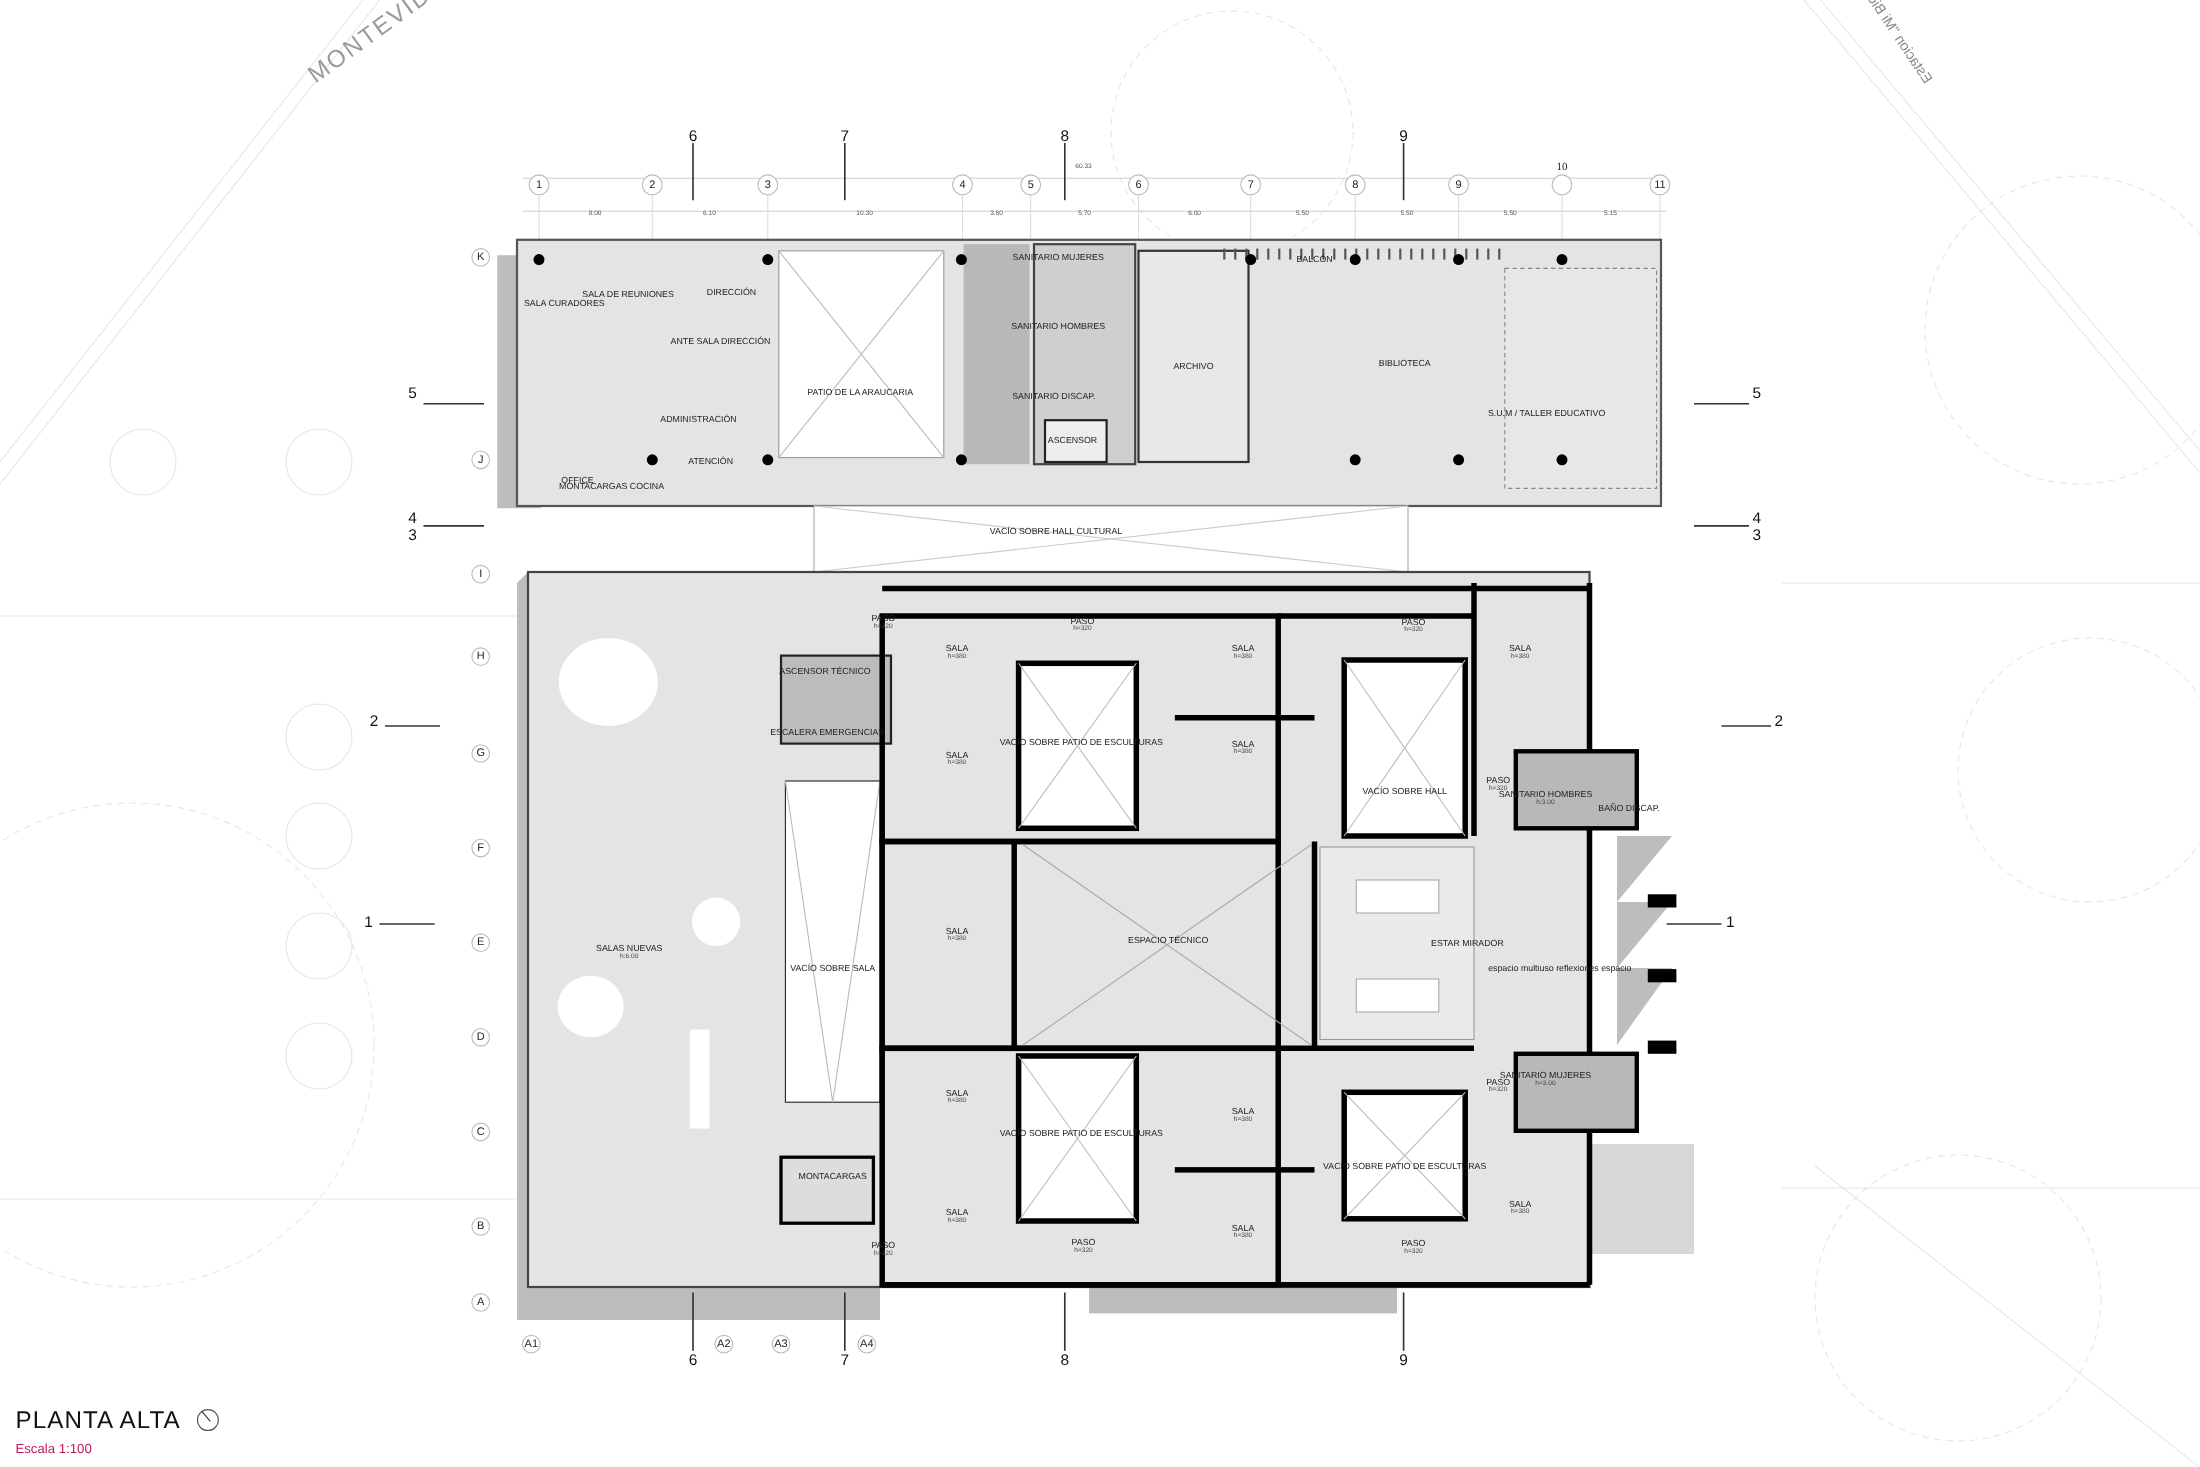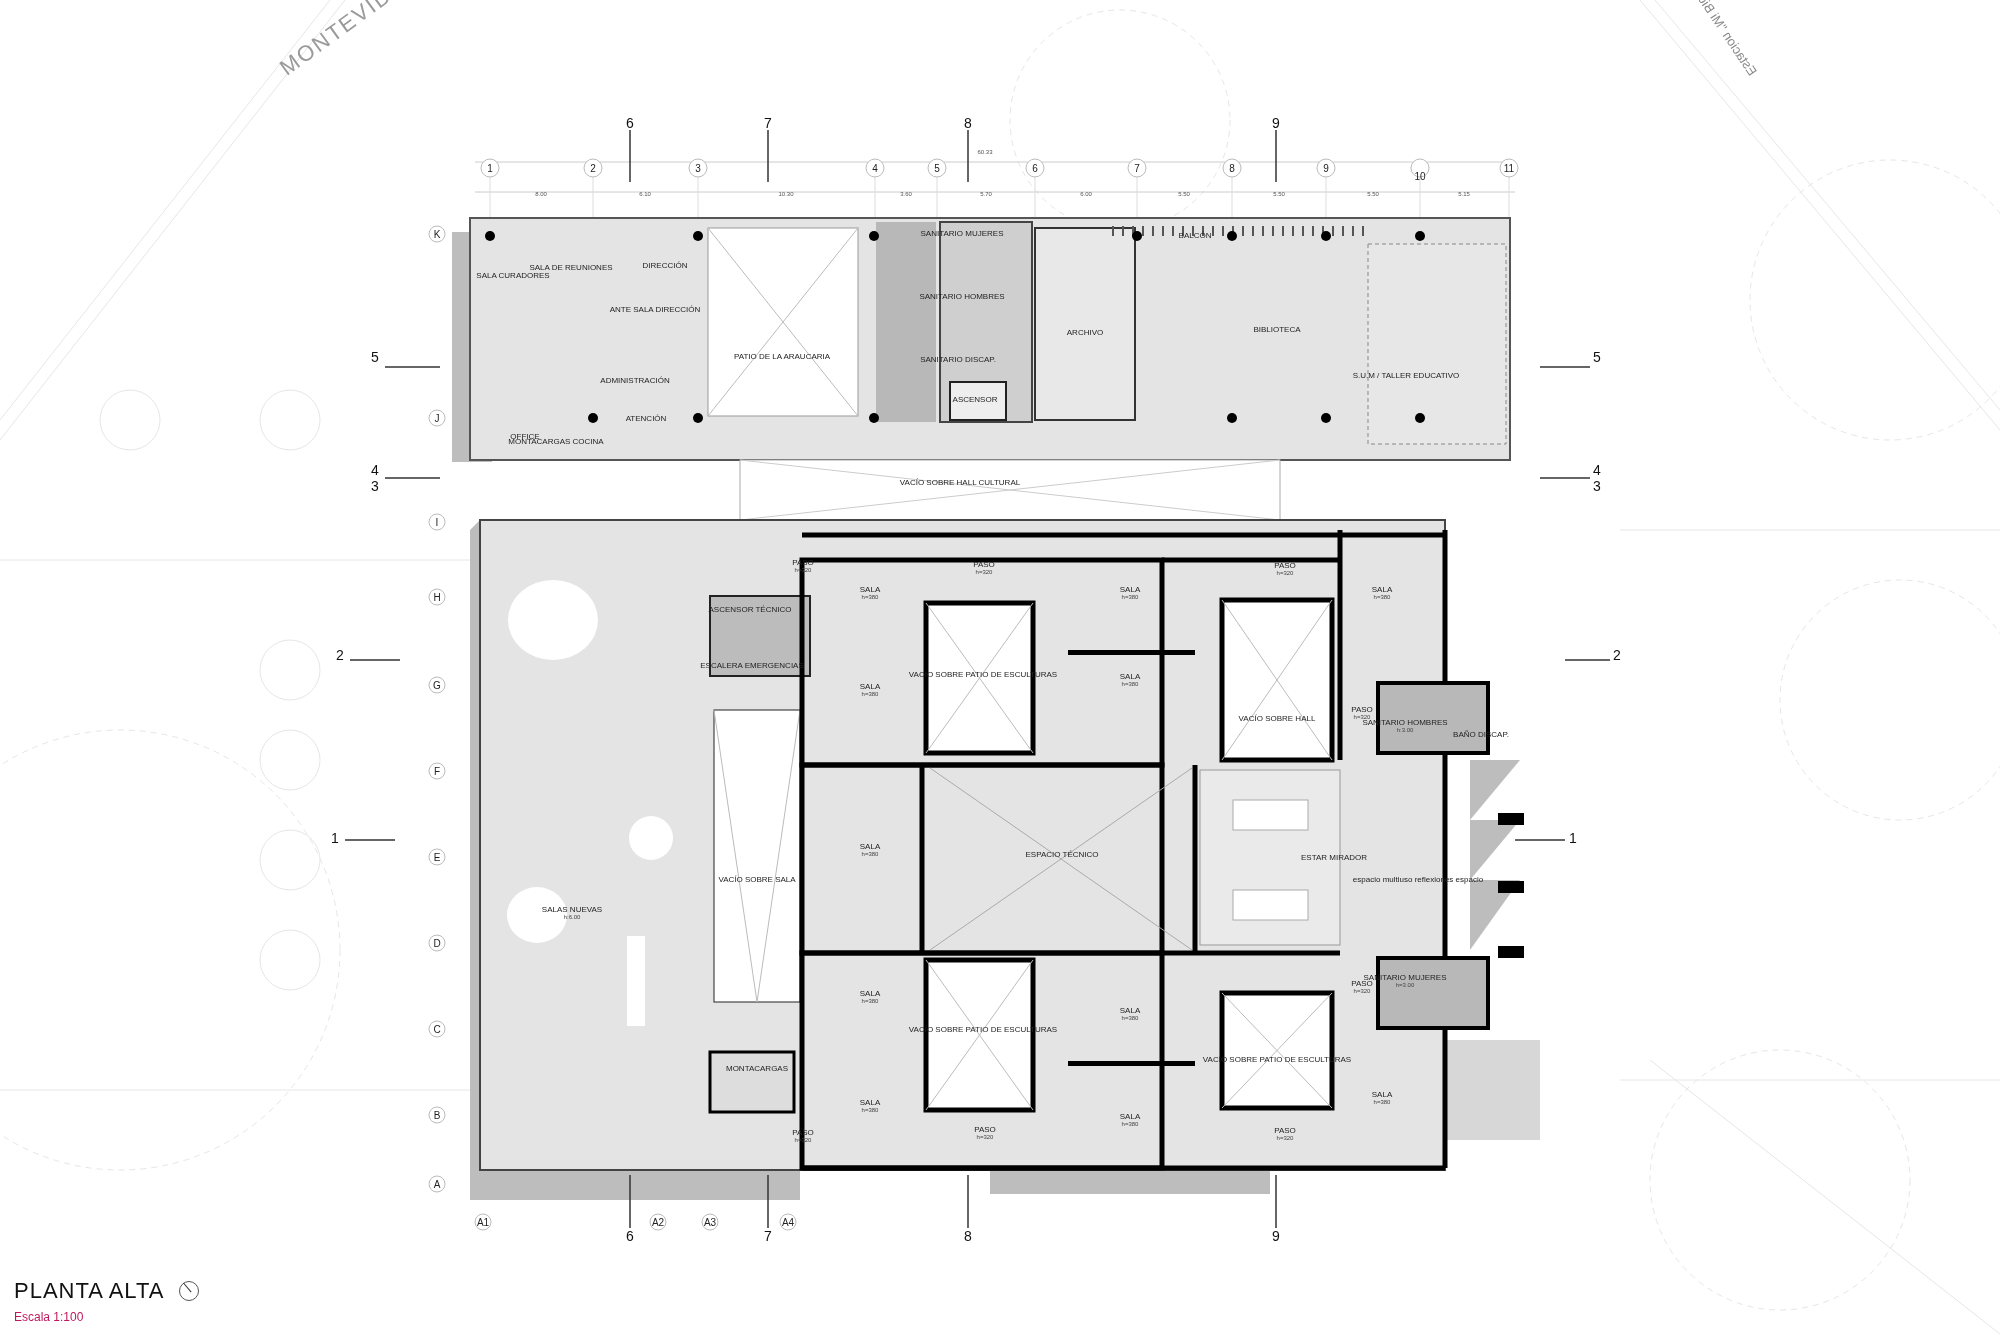--- a/index.html
+++ b/index.html
@@ -262,21 +262,21 @@
     <div class="lbl" style="left: 782px; top: 357px;">PATIO DE LA ARAUCARIA</div>
     <div class="lbl" style="left: 962px; top: 234px;">SANITARIO MUJERES</div>
     <div class="lbl" style="left: 962px; top: 297px;">SANITARIO HOMBRES</div>
     <div class="lbl" style="left: 958px; top: 360px;">SANITARIO DISCAP.</div>
     <div class="lbl" style="left: 975px; top: 400px;">ASCENSOR</div>
     <div class="lbl" style="left: 1085px; top: 333px;">ARCHIVO</div>
     <div class="lbl" style="left: 1195px; top: 236px;">BALCÓN</div>
     <div class="lbl" style="left: 1277px; top: 330px;">BIBLIOTECA</div>
     <div class="lbl" style="left: 1406px; top: 376px;">S.U.M / TALLER EDUCATIVO</div>
     <div class="lbl" style="left: 960px; top: 483px;">VACÍO SOBRE HALL CULTURAL</div>
-    <div class="lbl" style="left: 572px; top: 866px; margin-top: 47px;">SALAS NUEVAS<small>h:6.00</small></div>
+    <div class="lbl" style="left: 572px; top: 866px;">SALAS NUEVAS<small>h:6.00</small></div>
     <div class="lbl" style="left: 752px; top: 666px;">ESCALERA EMERGENCIAS</div>
     <div class="lbl" style="left: 750px; top: 610px;">ASCENSOR TÉCNICO</div>
     <div class="lbl" style="left: 757px; top: 880px;">VACÍO SOBRE SALA</div>
     <div class="lbl" style="left: 757px; top: 1069px;">MONTACARGAS</div>
     <div class="lbl" style="left: 803px; top: 566px;">PASO<small>h=320</small></div>
     <div class="lbl" style="left: 984px; top: 568px;">PASO<small>h=320</small></div>
     <div class="lbl" style="left: 1285px; top: 569px;">PASO<small>h=320</small></div>
     <div class="lbl" style="left: 803px; top: 1136px;">PASO<small>h=320</small></div>
     <div class="lbl" style="left: 985px; top: 1133px;">PASO<small>h=320</small></div>
     <div class="lbl" style="left: 1285px; top: 1134px;">PASO<small>h=320</small></div>
@@ -305,21 +305,21 @@
     <div class="lbl" style="left: 1418px; top: 880px;">espacio multiuso reflexiones espacio</div>
     <div class="num" style="left: 490px; top: 168px;">1</div>
     <div class="num" style="left: 593px; top: 168px;">2</div>
     <div class="num" style="left: 698px; top: 168px;">3</div>
     <div class="num" style="left: 875px; top: 168px;">4</div>
     <div class="num" style="left: 937px; top: 168px;">5</div>
     <div class="num" style="left: 1035px; top: 168px;">6</div>
     <div class="num" style="left: 1137px; top: 168px;">7</div>
     <div class="num" style="left: 1232px; top: 168px;">8</div>
     <div class="num" style="left: 1326px; top: 168px;">9</div>
-    <div class="num" style="left: 1420px; top: 176px;">10</div>
+    <div class="num" style="left: 1420px; top: 152px; font-family: Liberation Serif, serif;">10</div>
     <div class="num" style="left: 1509px; top: 168px;">11</div>
     <div class="num" style="left: 437px; top: 234px;">K</div>
     <div class="num" style="left: 437px; top: 418px;">J</div>
     <div class="num" style="left: 437px; top: 522px;">I</div>
     <div class="num" style="left: 437px; top: 597px;">H</div>
     <div class="num" style="left: 437px; top: 685px;">G</div>
     <div class="num" style="left: 437px; top: 771px;">F</div>
     <div class="num" style="left: 437px; top: 857px;">E</div>
     <div class="num" style="left: 437px; top: 943px;">D</div>
     <div class="num" style="left: 437px; top: 1029px;">C</div>

